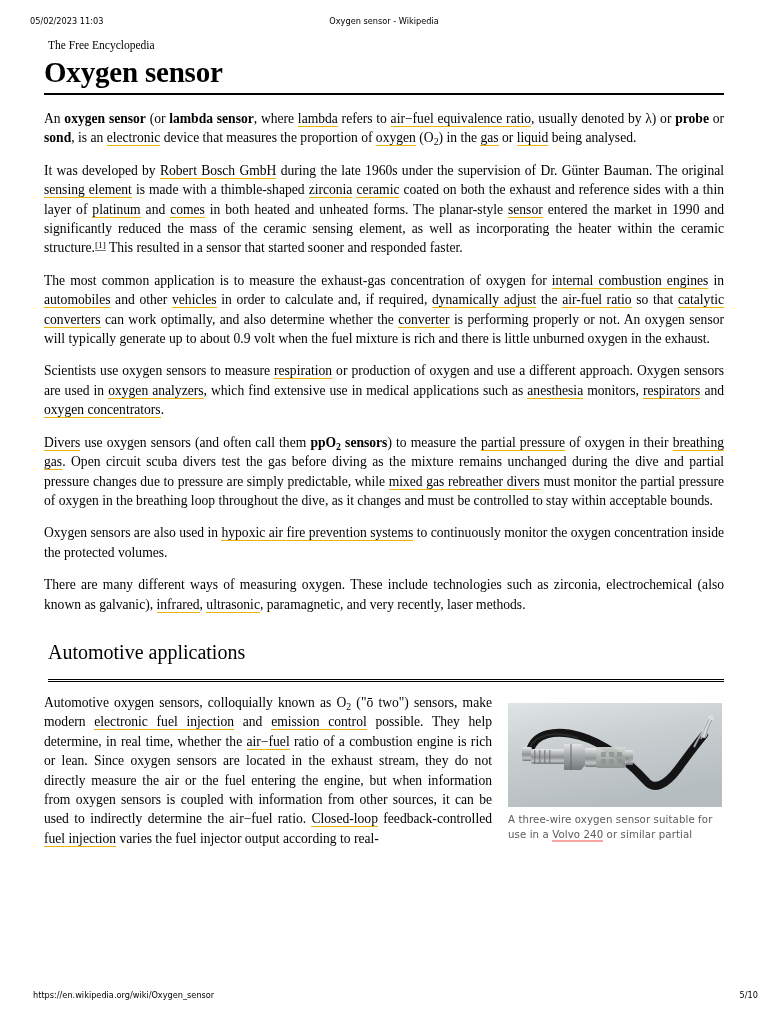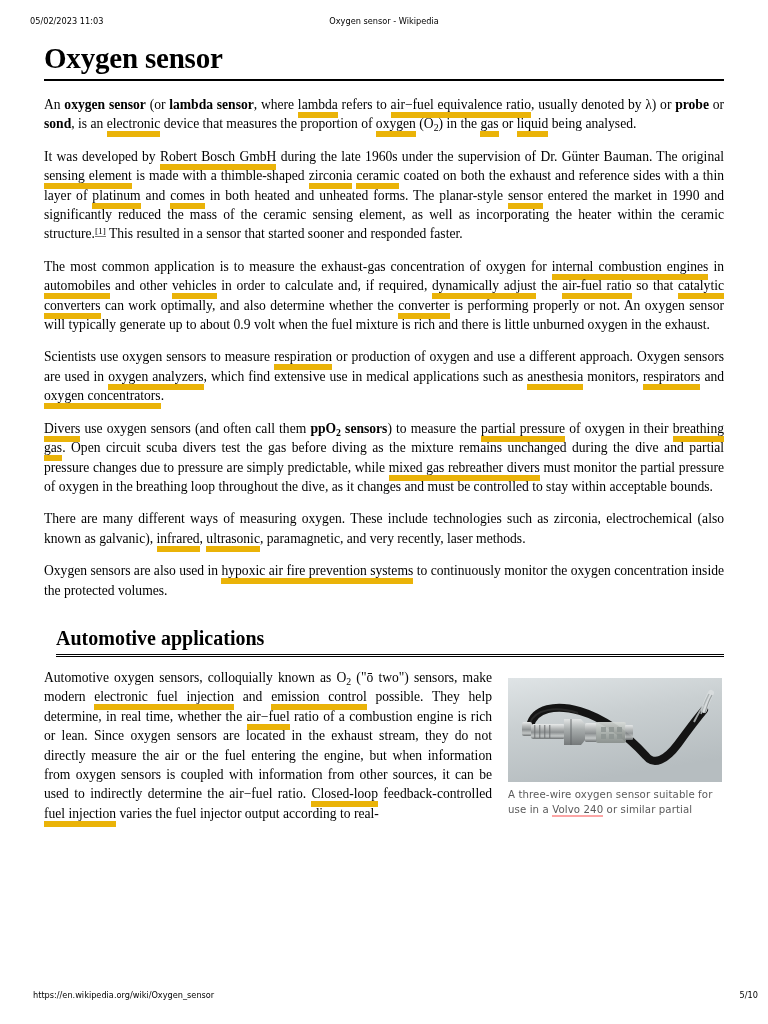--- a/index.html
+++ b/index.html
@@ -116,42 +116,42 @@
     font-size: 13.6px;
     line-height: 19.4px;
     text-align: justify;
     hyphens: none;
   }
   p.body.first { margin-top: 14px; }
 
   a.wlink {
     color: #000;
     text-decoration: none;
-    border-bottom: 6px solid #eab308;
+    border-bottom: 1px solid #eab308;
     padding-bottom: 0px;
   }
   b, strong { font-weight: bold; }
   sub { font-size: 0.72em; line-height: 0; vertical-align: -0.28em; }
   sup.ref {
     font-size: 0.68em;
     line-height: 0;
     vertical-align: 0.52em;
   }
   sup.ref a {
     color: #000;
     text-decoration: none;
     border-bottom: 1px solid #777;
   }
 
   
   h2.section {
-    margin: 26px 0 0 12px;
-    padding: 0 0 4px 0;
+    margin: 26px 0 0 4px;
+    padding: 0 0 15px 0;
     font-size: 20px;
-    font-weight: bold;
+    font-weight: normal;
     line-height: 24px;
     border-bottom: 3px double #000;
   }
 
   
   .figure {
     float: right;
     width: 214px;
     margin: 10px 2px 6px 16px;
   }
@@ -181,37 +181,38 @@
 <body>
 
 <div class="print-header">
   <span class="ph-left">05/02/2023 11:03</span>
   <span class="ph-center">Oxygen sensor - Wikipedia</span>
 </div>
 
 <div class="content">
 
   <div class="wordmark">
+    <span class="wm-sub">The Free Encyclopedia</span>
   </div>
 
   <h1 class="page-title">Oxygen sensor</h1>
 
   <p class="body first"><span>An </span><b>oxygen sensor</b><span> (or </span><b>lambda sensor</b><span>, where </span><a class="wlink" href="#">lambda</a><span> refers to </span><a class="wlink" href="#">air−fuel equivalence ratio</a><span>, usually denoted by λ) or </span><b>probe</b><span> or </span><b>sond</b><span>, is an </span><a class="wlink" href="#">electronic</a><span> device that measures the proportion of </span><a class="wlink" href="#">oxygen</a><span> (O</span><sub>2</sub><span>) in the </span><a class="wlink" href="#">gas</a><span> or </span><a class="wlink" href="#">liquid</a><span> being analysed.</span></p>
 
   <p class="body"><span>It was developed by </span><a class="wlink" href="#">Robert Bosch GmbH</a><span> during the late 1960s under the supervision of Dr. Günter Bauman. The original </span><a class="wlink" href="#">sensing element</a><span> is made with a thimble-shaped </span><a class="wlink" href="#">zirconia</a><span> </span><a class="wlink" href="#">ceramic</a><span> coated on both the exhaust and reference sides with a thin layer of </span><a class="wlink" href="#">platinum</a><span> and </span><a class="wlink" href="#">comes</a><span> in both heated and unheated forms. The planar-style </span><a class="wlink" href="#">sensor</a><span> entered the market in 1990 and significantly reduced the mass of the ceramic sensing element, as well as incorporating the heater within the ceramic structure.</span><sup class="ref"><a href="#">[1]</a></sup><span> This resulted in a sensor that started sooner and responded faster.</span></p>
 
   <p class="body"><span>The most common application is to measure the exhaust-gas concentration of oxygen for </span><a class="wlink" href="#">internal combustion engines</a><span> in </span><a class="wlink" href="#">automobiles</a><span> and other </span><a class="wlink" href="#">vehicles</a><span> in order to calculate and, if required, </span><a class="wlink" href="#">dynamically adjust</a><span> the </span><a class="wlink" href="#">air-fuel ratio</a><span> so that </span><a class="wlink" href="#">catalytic converters</a><span> can work optimally, and also determine whether the </span><a class="wlink" href="#">converter</a><span> is performing properly or not. An oxygen sensor will typically generate up to about 0.9 volt when the fuel mixture is rich and there is little unburned oxygen in the exhaust.</span></p>
 
   <p class="body"><span>Scientists use oxygen sensors to measure </span><a class="wlink" href="#">respiration</a><span> or production of oxygen and use a different approach. Oxygen sensors are used in </span><a class="wlink" href="#">oxygen analyzers</a><span>, which find extensive use in medical applications such as </span><a class="wlink" href="#">anesthesia</a><span> monitors, </span><a class="wlink" href="#">respirators</a><span> and </span><a class="wlink" href="#">oxygen concentrators</a><span>.</span></p>
 
   <p class="body"><a class="wlink" href="#">Divers</a><span> use oxygen sensors (and often call them </span><b><span>ppO</span><sub>2</sub><span> sensors</span></b><span>) to measure the </span><a class="wlink" href="#">partial pressure</a><span> of oxygen in their </span><a class="wlink" href="#">breathing gas</a><span>. Open circuit scuba divers test the gas before diving as the mixture remains unchanged during the dive and partial pressure changes due to pressure are simply predictable, while </span><a class="wlink" href="#">mixed gas rebreather divers</a><span> must monitor the partial pressure of oxygen in the breathing loop throughout the dive, as it changes and must be controlled to stay within acceptable bounds.</span></p>
 
+  <p class="body"><span>Oxygen sensors are also used in </span><a class="wlink" href="#">hypoxic air fire prevention systems</a><span> to continuously monitor the oxygen concentration inside the protected volumes.</span></p>
+
   <p class="body"><span>There are many different ways of measuring oxygen. These include technologies such as zirconia, electrochemical (also known as galvanic), </span><a class="wlink" href="#">infrared</a><span>, </span><a class="wlink" href="#">ultrasonic</a><span>, paramagnetic, and very recently, laser methods.</span></p>
-
-  <p class="body"><span>Oxygen sensors are also used in </span><a class="wlink" href="#">hypoxic air fire prevention systems</a><span> to continuously monitor the oxygen concentration inside the protected volumes.</span></p>
 
   <h2 class="section">Automotive applications</h2>
 
   <div class="clearfix">
 
     <div class="figure">
       <span class="photo">
         <svg width="214" height="104" viewBox="0 0 214 104">
           <defs>
             <linearGradient id="bgGrad" x1="0" y1="0" x2="0.35" y2="1">

